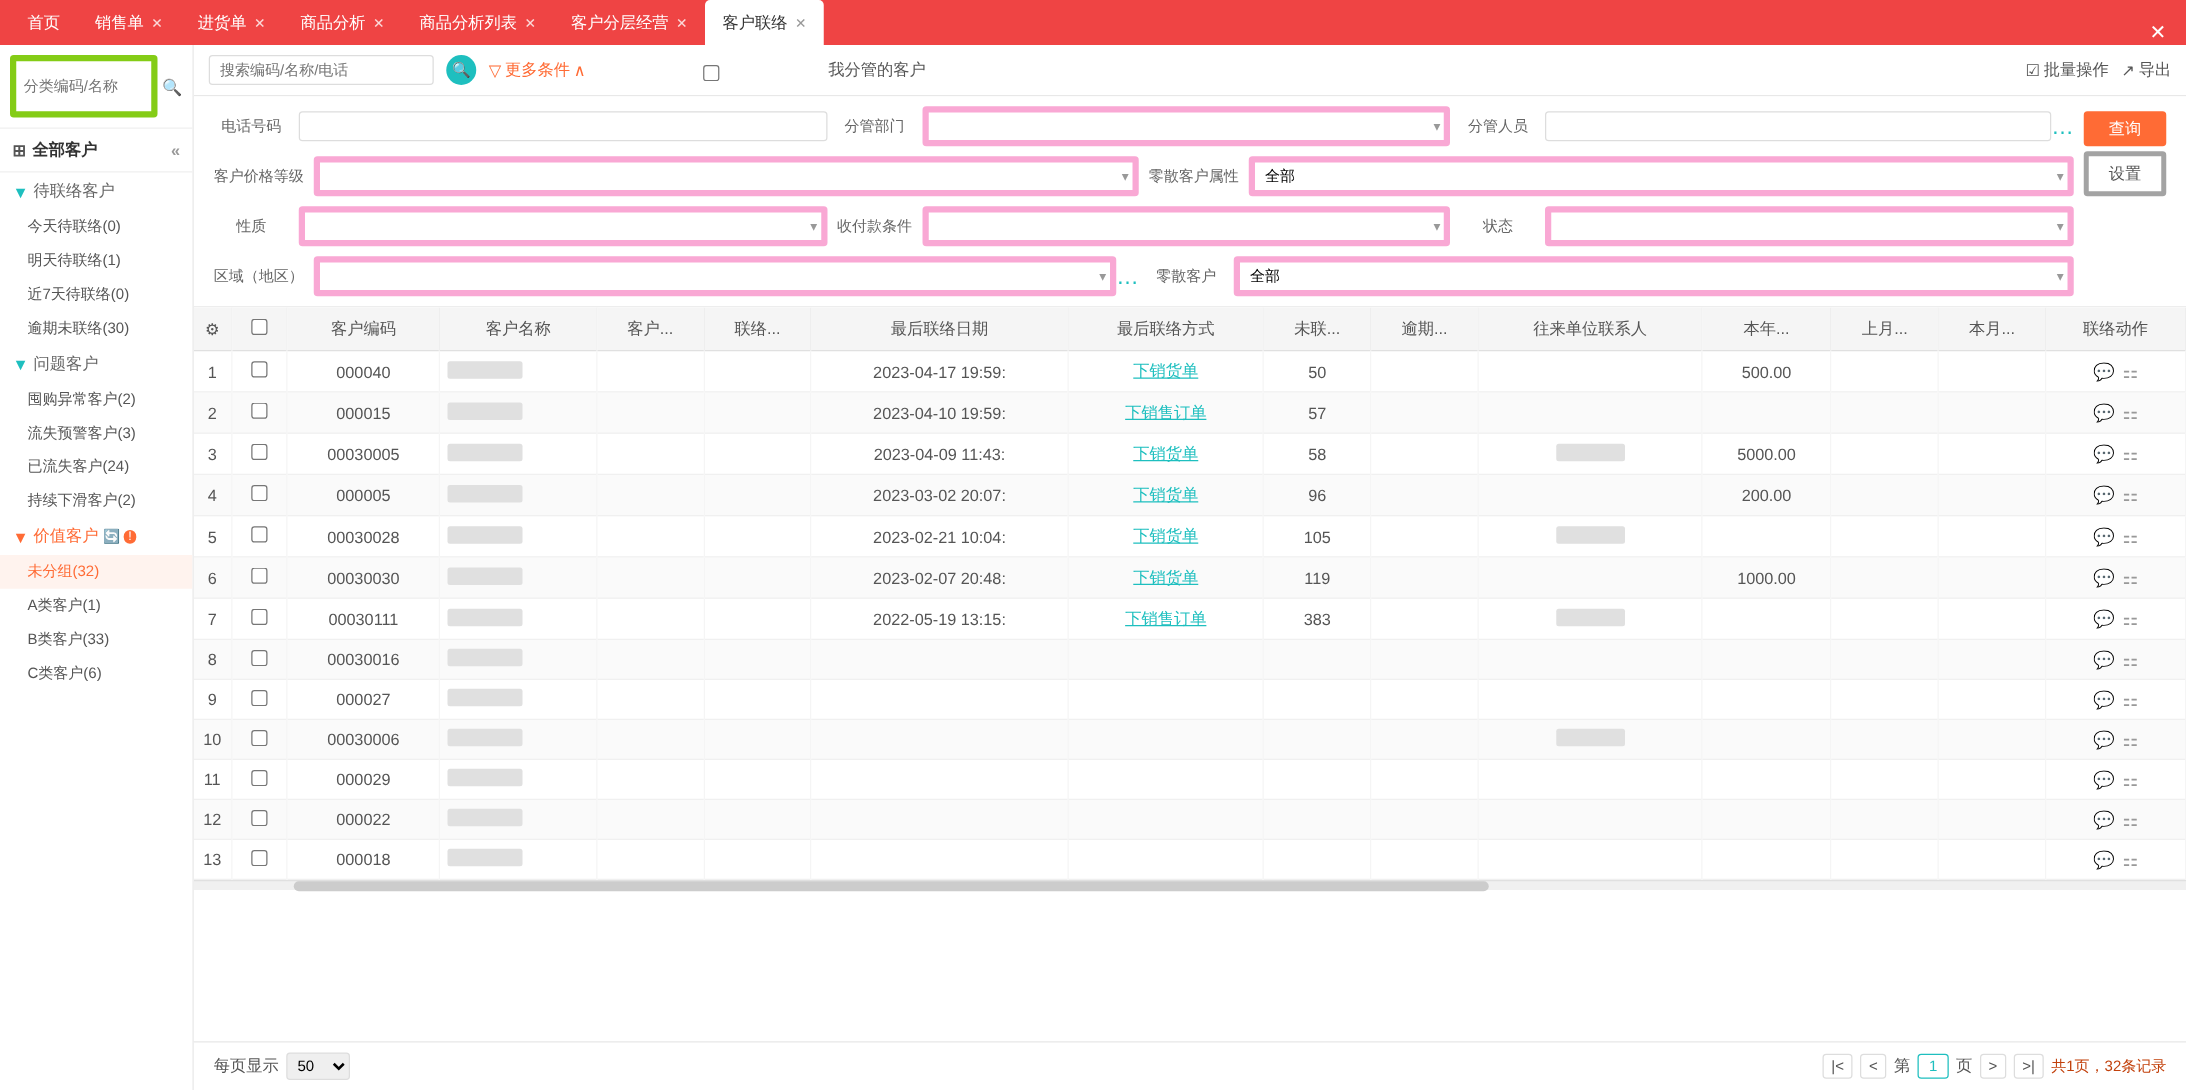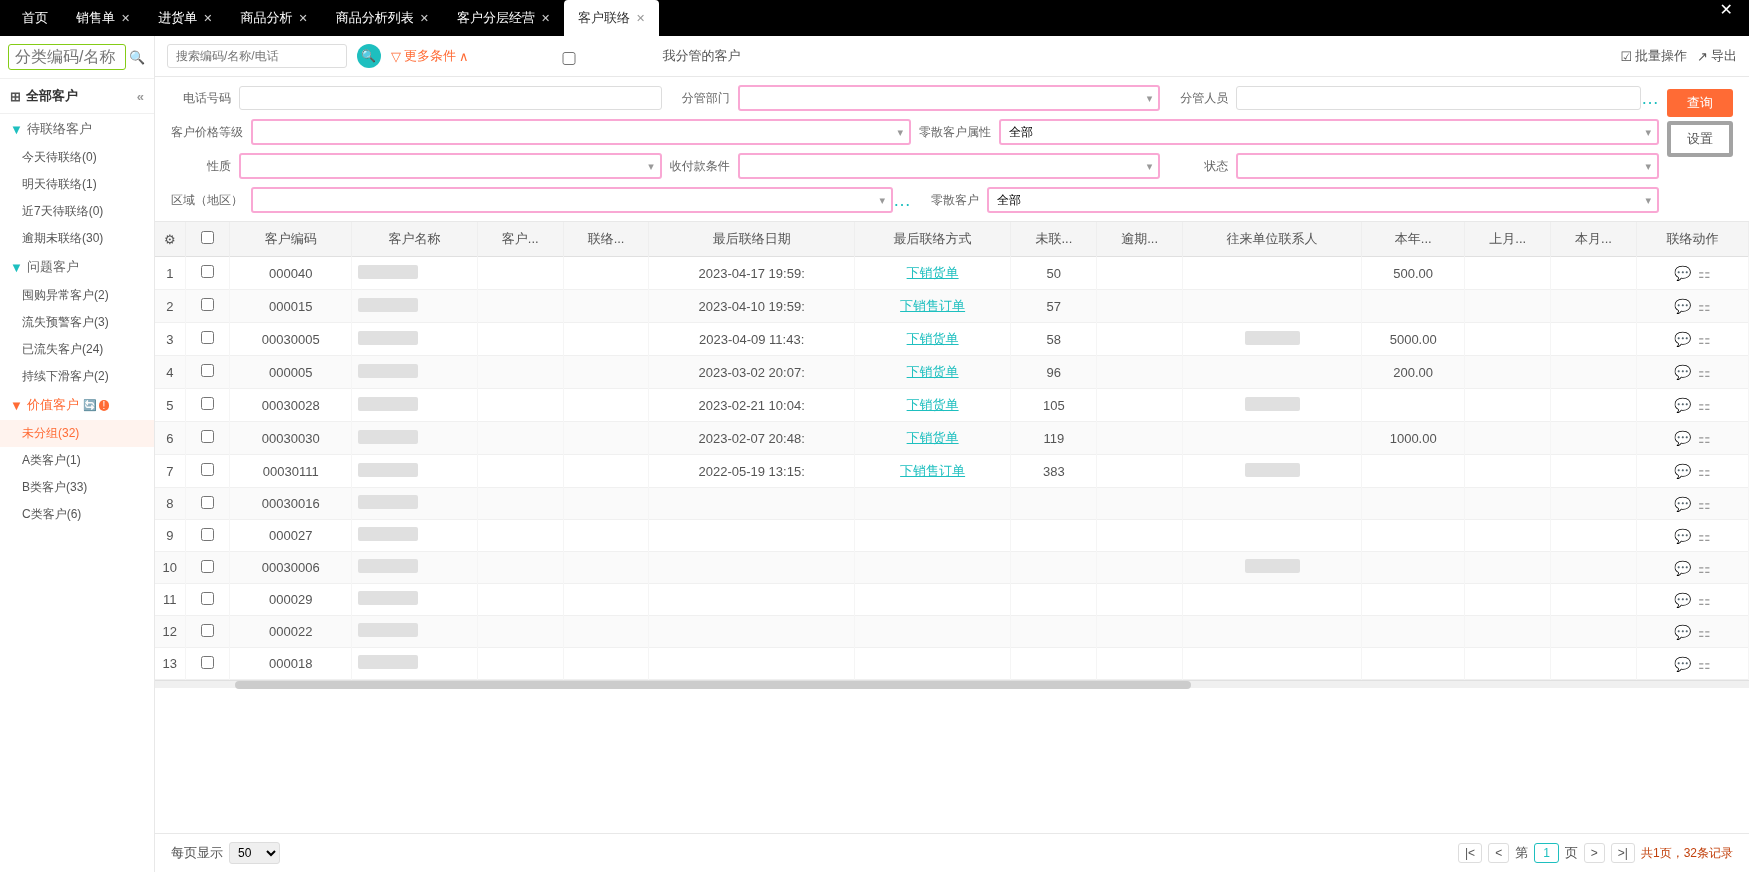--- a/index.html
+++ b/index.html
@@ -1,22 +1,22 @@
 <!DOCTYPE html>
 <html><head>
   <meta charset="utf-8">
   <style>
     * { box-sizing: border-box; margin: 0; padding: 0; font-family: 'Microsoft YaHei', Arial, sans-serif; font-size: 13px; }
     body { background: #f0f2f5; overflow: hidden; }
 
     
     .tab-bar {
       display: flex;
-      align-items: flex-start;
-      background: #000000;
+      align-items: flex-end;
+      background: #ef4444;
       height: 36px;
       padding: 0 8px;
     }
     .tab-item {
       display: flex;
       align-items: center;
       padding: 0 14px;
       height: 36px;
       color: #fff;
       cursor: pointer;
@@ -61,24 +61,24 @@
       flex-shrink: 0;
       overflow-y: auto;
     }
     .sidebar-search {
       display: flex;
       align-items: center;
       padding: 8px;
       border-bottom: 1px solid #f0f0f0;
     }
     .sidebar-search input {
-      border: 1px solid #84cc16;
+      border: 5px solid #84cc16;
       border-radius: 3px;
-      padding: 3px 6px;
-      font-size: 16px;
+      padding: 13px 6px;
+      font-size: 12px;
       width: 100%;
       outline: none;
     }
     .sidebar-search .search-icon {
       color: #1ebfbf;
       margin-left: 4px;
       cursor: pointer;
     }
     .sidebar-section {
       padding: 0;
@@ -206,21 +206,21 @@
       align-items: center;
       flex: 1;
       min-width: 0;
     }
     .filter-label {
       color: #666;
       white-space: nowrap;
       margin-right: 8px;
       font-size: 12px;
       min-width: 60px;
-      text-align: right;
+      text-align: center;
     }
     .filter-input {
       flex: 1;
       border: 1px solid #ddd;
       border-radius: 3px;
       padding: 4px 8px;
       font-size: 12px;
       outline: none;
       min-width: 0;
     }
@@ -234,21 +234,21 @@
       position: absolute;
       right: 8px;
       top: 50%;
       transform: translateY(-50%);
       color: #999;
       pointer-events: none;
       font-size: 11px;
     }
     .select-wrapper select {
       width: 100%;
-      border: 2px solid #f9a8d4;
+      border: 5px solid #f9a8d4;
       border-radius: 3px;
       padding: 4px 24px 4px 8px;
       font-size: 12px;
       outline: none;
       background: #fff;
       appearance: none;
       cursor: pointer;
     }
     .filter-more { color: #1ebfbf; font-size: 18px; cursor: pointer; }
     .filter-action-btns {

